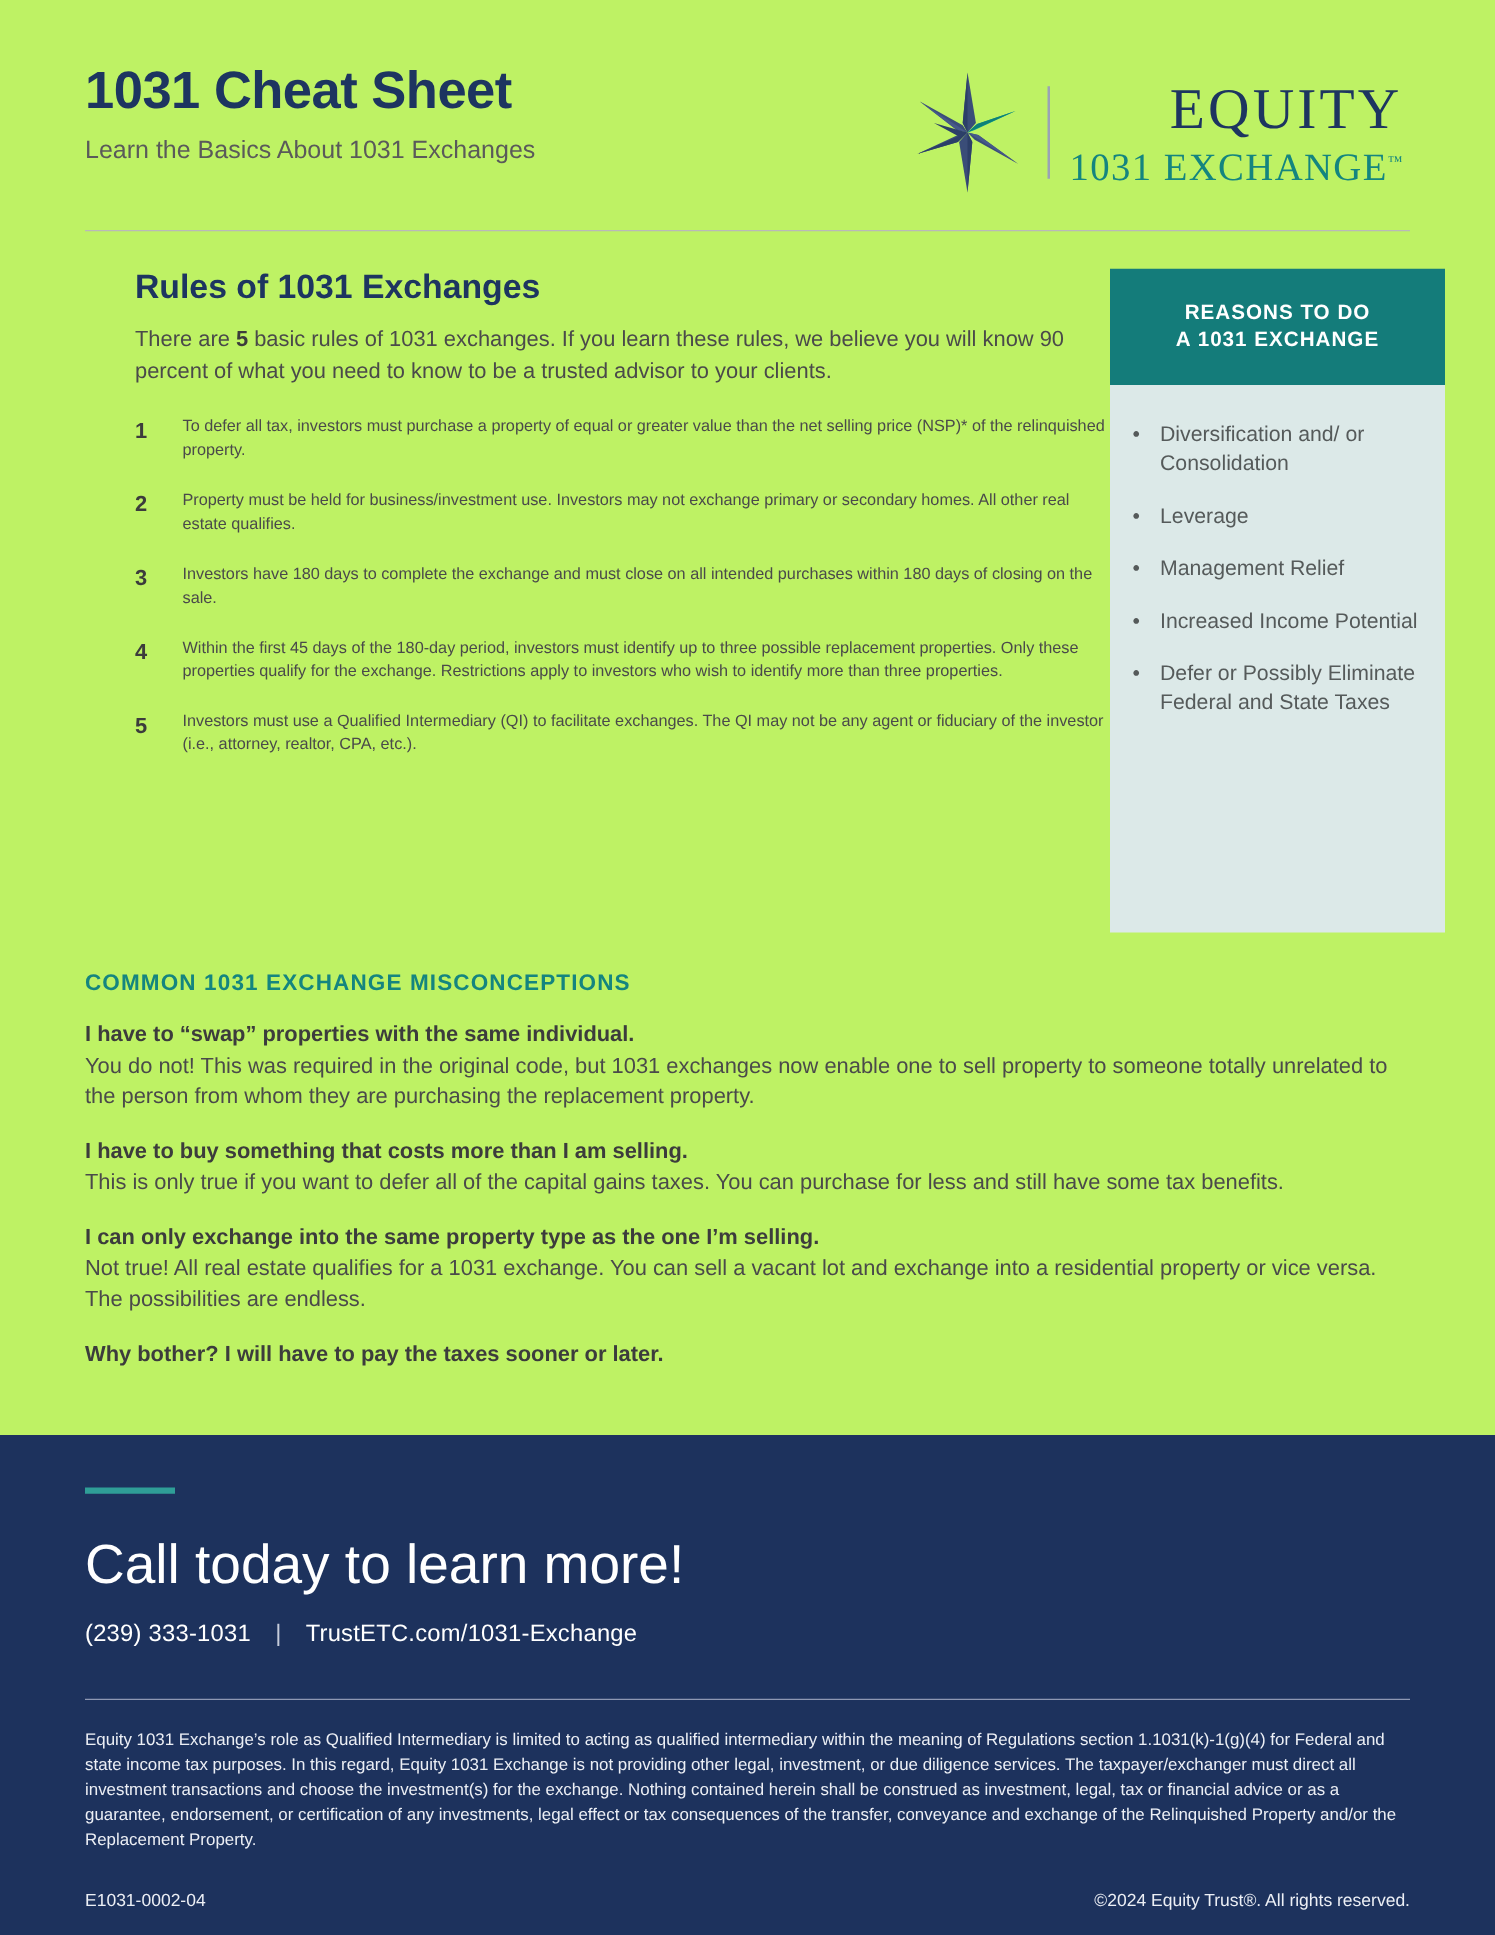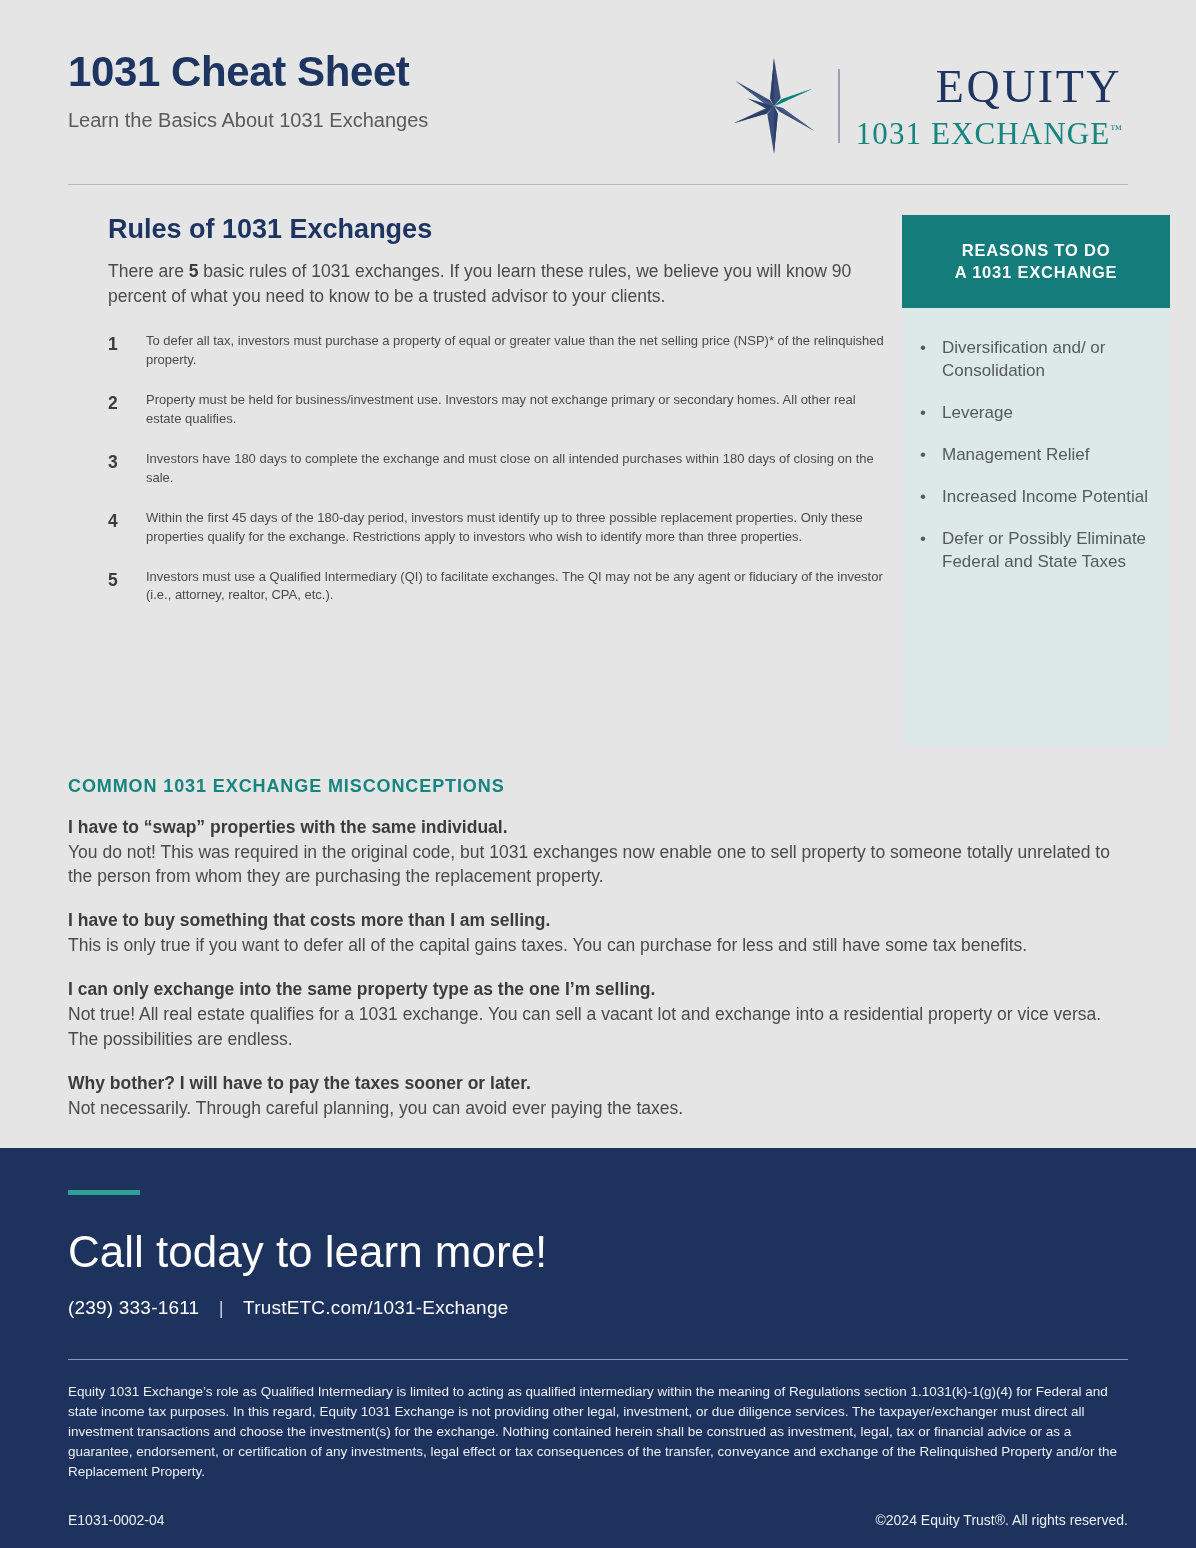--- a/index.html
+++ b/index.html
@@ -13,21 +13,21 @@
     font-family: "Liberation Sans", sans-serif;
     color: #4a4a4a;
     overflow: hidden;
     position: relative;
   }
 
   .page {
     width: 1196px;
     height: 1548px;
     position: relative;
-    background: #e5e5e5;
+    background: #bef264;
     display: flex;
     flex-direction: column;
   }
 
   
   .header {
     padding: 46px 68px 0 68px;
     display: flex;
     align-items: flex-start;
     justify-content: space-between;
@@ -95,21 +95,21 @@
 
   
   .main {
     display: flex;
     padding: 0 108px;
     margin-top: 30px;
     gap: 0;
     align-items: flex-start;
   }
   .col-rules { width: 780px; flex: none; }
-  .col-side  { width: 268px; flex: none; margin-left: 14px; }
+  .col-side  { width: 268px; flex: none; }
 
   .section-title {
     font-size: 27px;
     font-weight: bold;
     color: #1d3560;
     margin: 0 0 14px 0;
     line-height: 1.1;
   }
   .intro {
     font-size: 17.5px;
@@ -373,29 +373,28 @@
     <div class="misc-item">
       <p class="misc-q">I have to buy something that costs more than I am selling.</p>
       <p class="misc-a">This is only true if you want to defer all of the capital gains taxes. You can purchase for less and still have some tax benefits.</p>
     </div>
     <div class="misc-item">
       <p class="misc-q">I can only exchange into the same property type as the one I’m selling.</p>
       <p class="misc-a">Not true! All real estate qualifies for a 1031 exchange. You can sell a vacant lot and exchange into a residential property or vice versa. The possibilities are endless.</p>
     </div>
     <div class="misc-item">
       <p class="misc-q">Why bother? I will have to pay the taxes sooner or later.</p>
-      <p class="misc-a">Not necessarily. Through careful planning, you can avoid ever paying the taxes.</p>
     </div>
   </div>
 
   <div class="footer">
     <div class="footer-accent"></div>
     <div class="footer-cta">Call today to learn more!</div>
     <div class="footer-contact">
-      <span>(239) 333-1611</span>
+      <span>(239) 333-1031</span>
       <span class="sep">|</span>
       <span>TrustETC.com/1031-Exchange</span>
     </div>
 
     <div class="footer-rule"></div>
 
     <p class="footer-disclaimer">Equity 1031 Exchange’s role as Qualified Intermediary is limited to acting as qualified intermediary within the meaning of Regulations section 1.1031(k)-1(g)(4) for Federal and state income tax purposes. In this regard, Equity 1031 Exchange is not providing other legal, investment, or due diligence services. The taxpayer/exchanger must direct all investment transactions and choose the investment(s) for the exchange. Nothing contained herein shall be construed as investment, legal, tax or financial advice or as a guarantee, endorsement, or certification of any investments, legal effect or tax consequences of the transfer, conveyance and exchange of the Relinquished Property and/or the Replacement Property.</p>
 
     <div class="footer-bottom">
       <span>E1031-0002-04</span>

